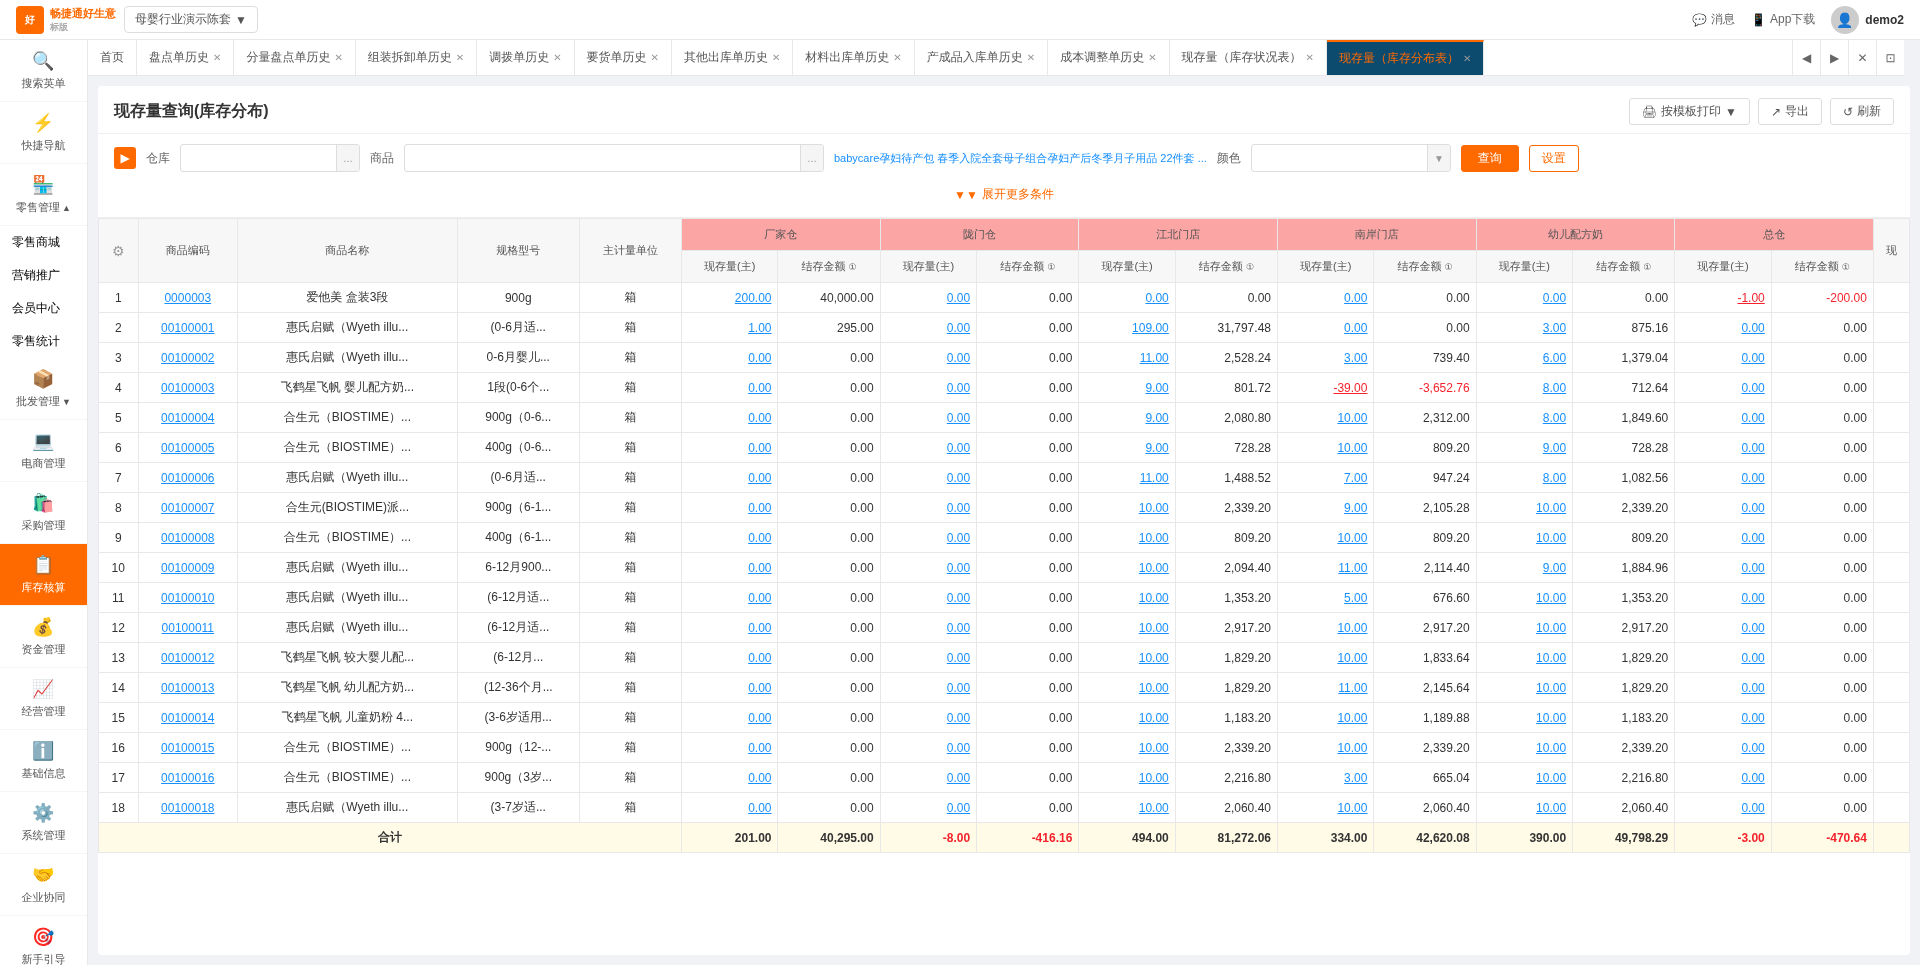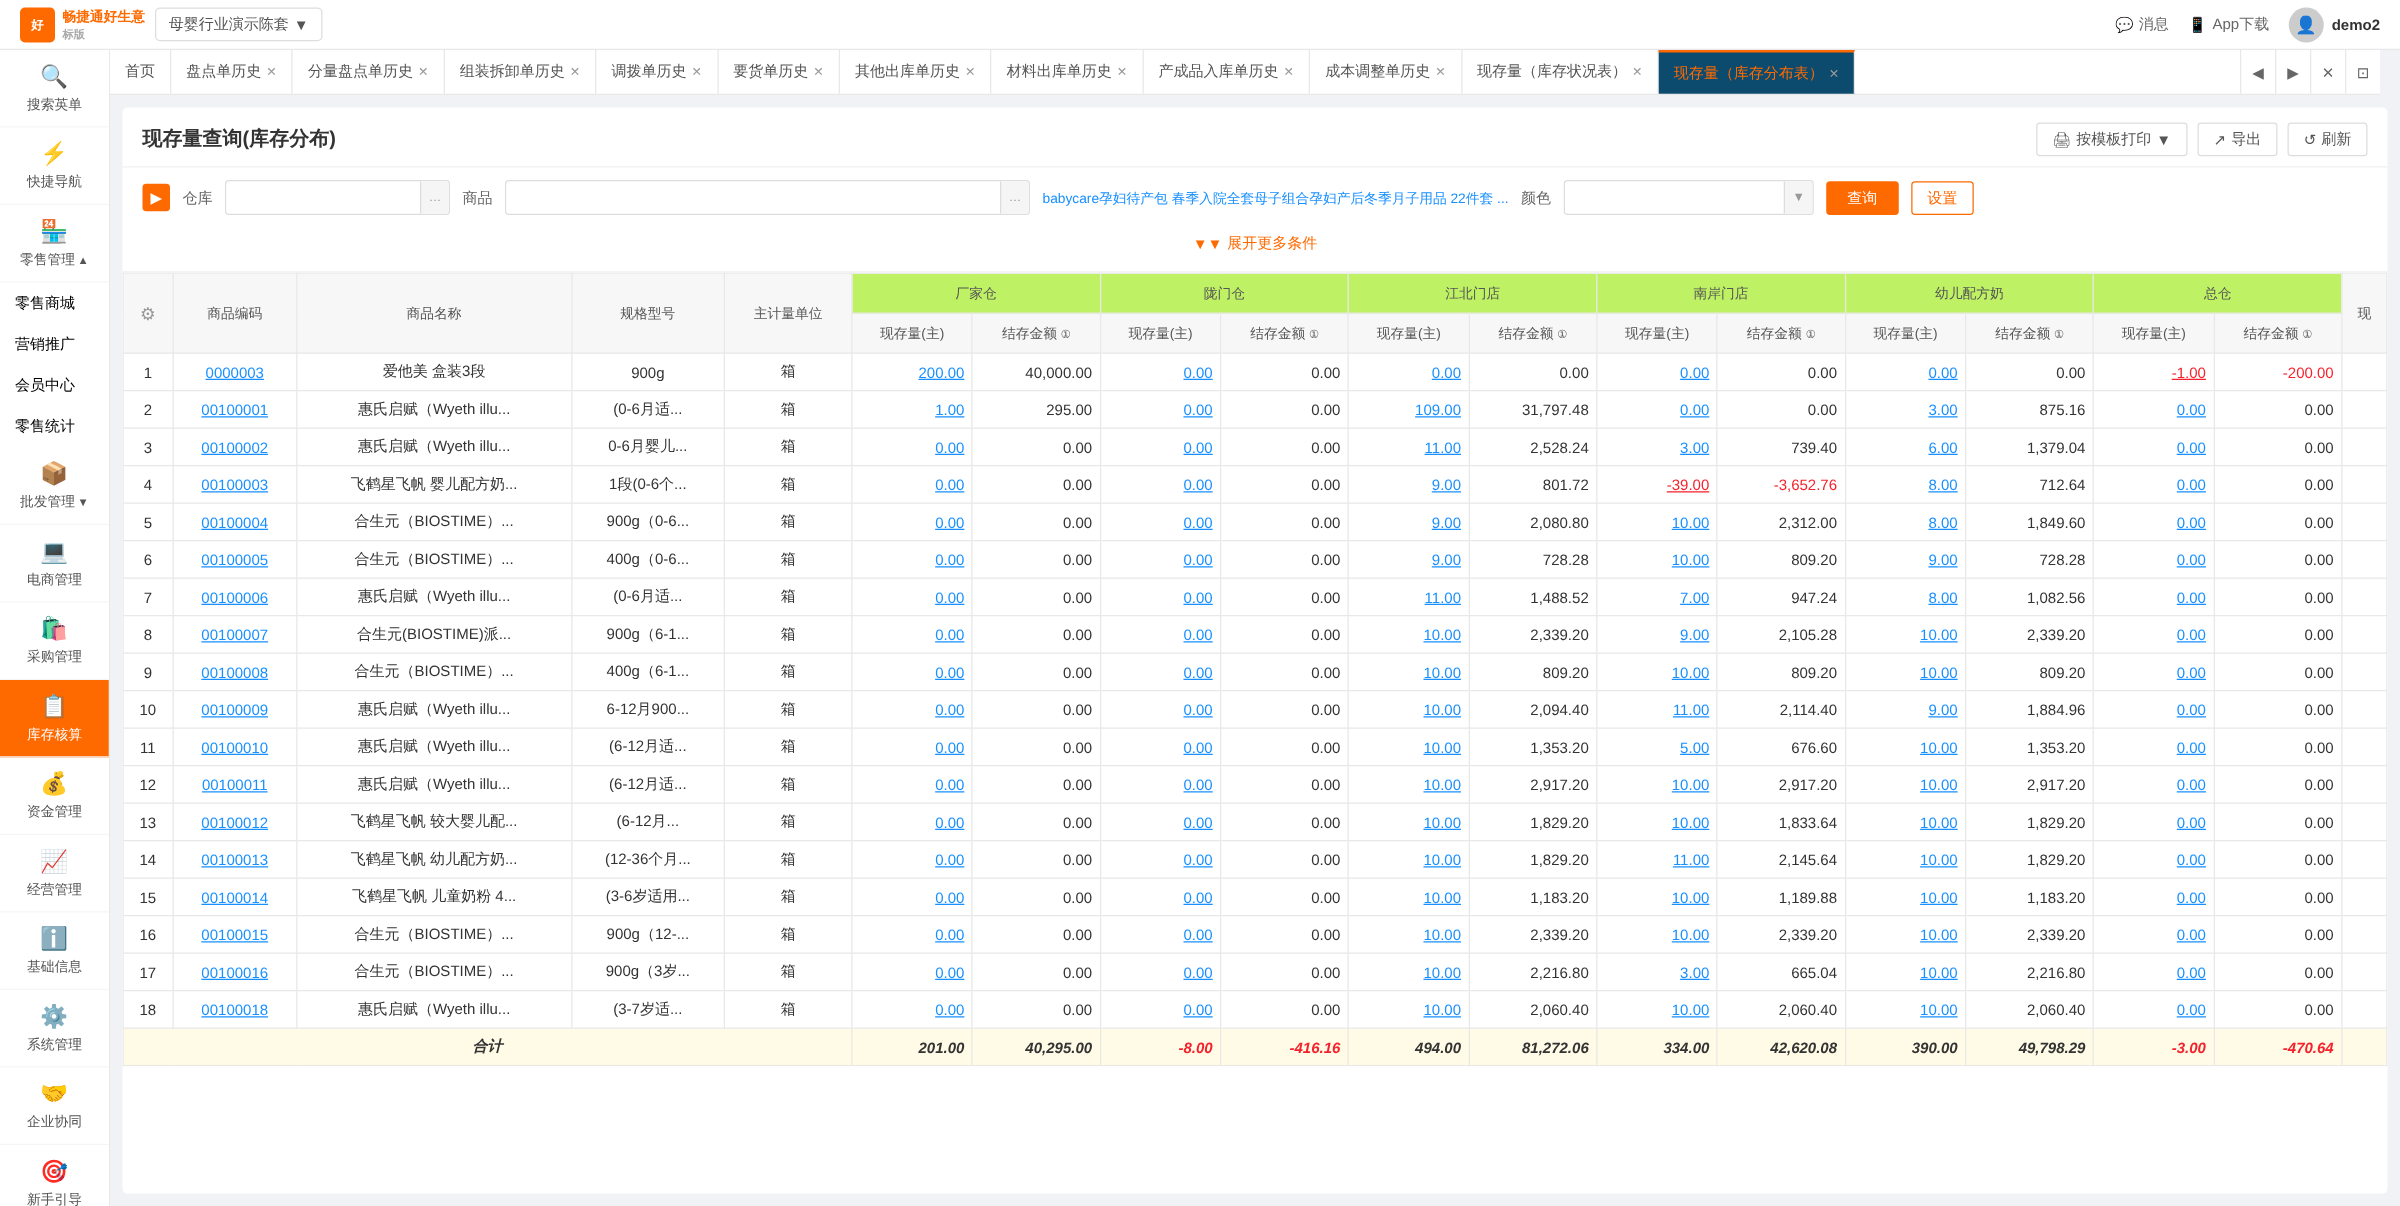--- a/index.html
+++ b/index.html
@@ -130,23 +130,23 @@
 
     
     .table-wrap { overflow-x: auto; }
     table { width: 100%; border-collapse: collapse; font-size: 12px; }
     thead tr { background: #f7f7f7; }
     th { padding: 8px 6px; border: 1px solid #e8e8e8; text-align: center; white-space: nowrap; color: #555; font-weight: 500; font-size: 11px; }
     td { padding: 6px 6px; border: 1px solid #e8e8e8; text-align: center; white-space: nowrap; color: #333; }
     .td-link { color: #1890ff; cursor: pointer; text-decoration: underline; }
     .td-red { color: #f5222d; }
     .td-num { text-align: right; }
-    .total-row td { background: #fffbe6; font-weight: bold; font-style: italic; }
+    .total-row td { background: #fffbe6; font-weight: bold; }
     .settings-icon { cursor: pointer; color: #999; font-size: 14px; }
-    th.group-header { background: #bef264; }
+    th.group-header { background: #fca5a5; }
   </style>
 </head>
 <body>
 
 <div class="top-bar">
   <div class="top-bar-left">
     <div class="logo-area">
       <div class="logo-icon">好</div>
       <div>
         <div style="font-size:11px;color:#ff6a00;font-weight:bold;">畅捷通好生意</div>

